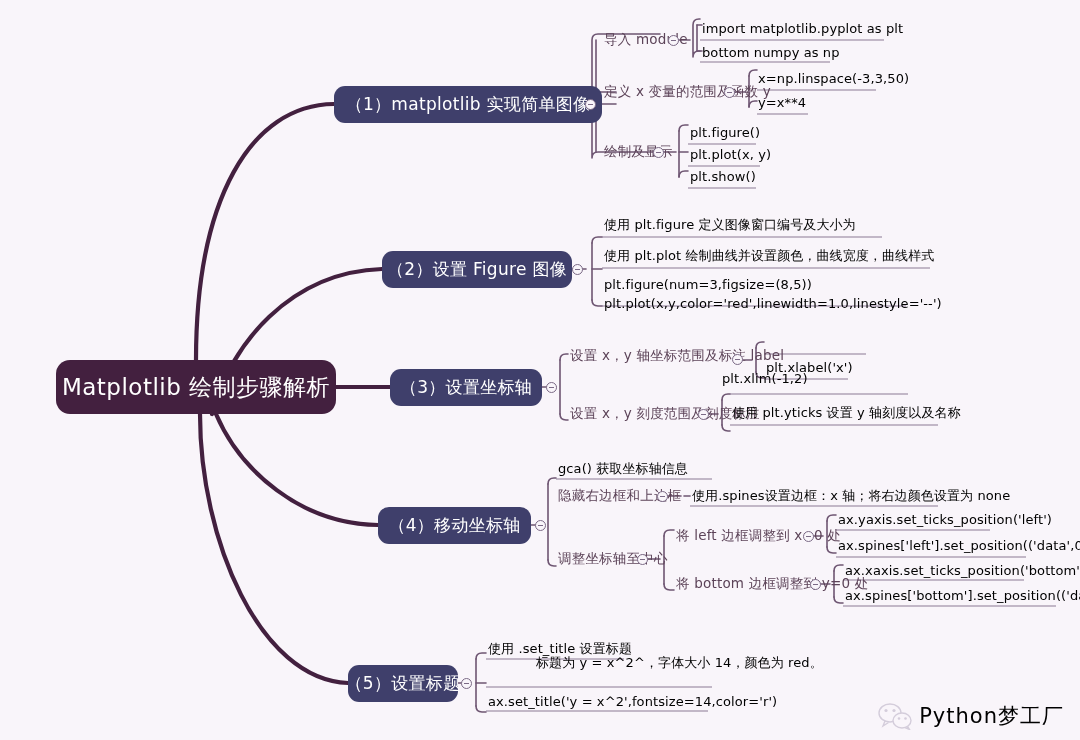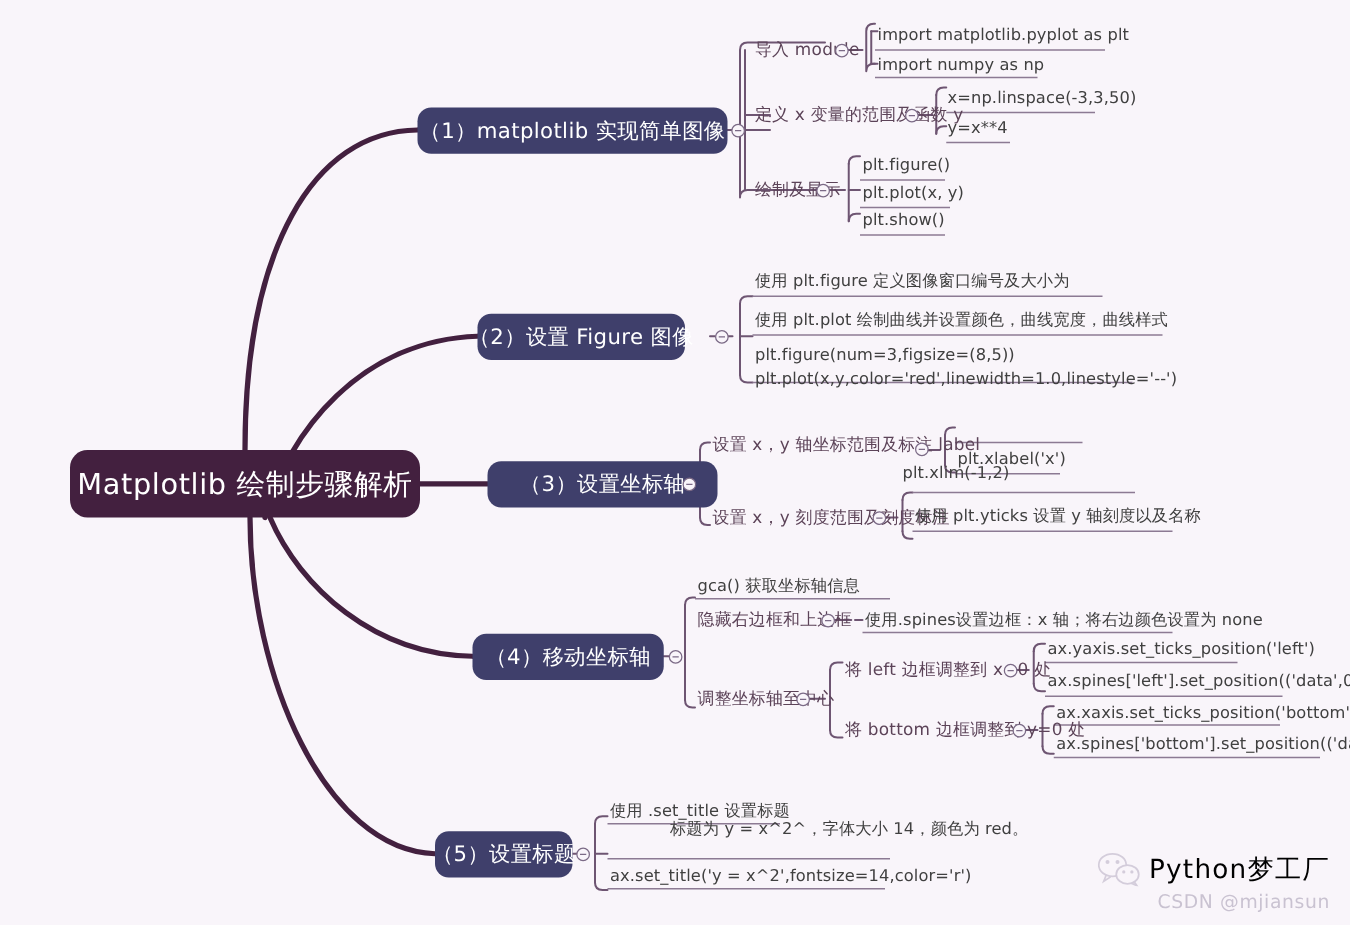--- a/index.html
+++ b/index.html
@@ -68,21 +68,21 @@
     align-items: center;
     color: #5c4358;
     font-size: 13.5px;
     height: 20px;
     letter-spacing: .2px;
   }
 
   .leaf-node {
     display: flex;
     align-items: center;
-    color: #404040;
+    color: #000000;
     font-size: 13px;
     height: 20px;
     letter-spacing: .1px;
   }
 
   .leaf-node.multiline {
     display: block;
     height: auto;
     line-height: 19px;
     padding-top: 1px;
@@ -246,49 +246,49 @@
       <line x1="843" y1="606" x2="1056" y2="606"></line>
 
       <line x1="486" y1="659" x2="624" y2="659"></line>
       <line x1="486" y1="687" x2="712" y2="687"></line>
       <line x1="486" y1="711" x2="708" y2="711"></line>
     </g>
   </svg>
 
   <div class="node root-node" style="left:56px; top:360px; width:280px;text-align:right;">Matplotlib 绘制步骤解析</div>
 
-  <div class="node branch-node" style="left:334px; top:86px; width:248px;">（1）matplotlib 实现简单图像</div>
+  <div class="node branch-node" style="left:334px; top:86px; width:268px;">（1）matplotlib 实现简单图像</div>
   <span class="toggle" style="left:585px; top:99px;"></span>
 
   <div class="node topic-node" style="left:604px; top:30px;">导入 module</div>
   <span class="toggle" style="left:668px; top:35px;"></span>
   <div class="node leaf-node" style="left:702px; top:18px;">import matplotlib.pyplot as plt</div>
-  <div class="node leaf-node" style="left:702px; top:42px;">import numpy as np</div>
+  <div class="node leaf-node" style="left:702px; top:42px;">bottom numpy as np</div>
 
   <div class="node topic-node" style="left:604px; top:82px;">定义 x 变量的范围及函数 y</div>
   <span class="toggle" style="left:724px; top:87px;"></span>
   <div class="node leaf-node" style="left:758px; top:68px;">x=np.linspace(-3,3,50)</div>
   <div class="node leaf-node" style="left:758px; top:92px;">y=x**4</div>
 
   <div class="node topic-node" style="left:604px; top:142px;">绘制及显示</div>
   <span class="toggle" style="left:653px; top:147px;"></span>
   <div class="node leaf-node" style="left:690px; top:122px;">plt.figure()</div>
   <div class="node leaf-node" style="left:690px; top:144px;">plt.plot(x, y)</div>
   <div class="node leaf-node" style="left:690px; top:166px;">plt.show()</div>
 
-  <div class="node branch-node" style="left:382px; top:251px; width:166px;">（2）设置 Figure 图像</div>
+  <div class="node branch-node" style="left:382px; top:251px; width:190px;">（2）设置 Figure 图像</div>
   <span class="toggle" style="left:572px; top:264px;"></span>
   <div class="node leaf-node" style="left:604px; top:215px;">使用 plt.figure 定义图像窗口编号及大小为</div>
   <div class="node leaf-node" style="left:604px; top:246px;">使用 plt.plot 绘制曲线并设置颜色，曲线宽度，曲线样式</div>
   <div class="node leaf-node multiline" style="left:604px; top:274px;">
     <div>plt.figure(num=3,figsize=(8,5))</div>
     <div>plt.plot(x,y,color='red',linewidth=1.0,linestyle='--')</div>
   </div>
 
-  <div class="node branch-node" style="left:390px; top:369px; width:184px;">（3）设置坐标轴</div>
+  <div class="node branch-node" style="left:390px; top:369px; width:152px;">（3）设置坐标轴</div>
   <span class="toggle" style="left:546px; top:382px;"></span>
 
   <div class="node topic-node" style="left:570px; top:346px;">设置 x，y 轴坐标范围及标注 label</div>
   <span class="toggle" style="left:732px; top:354px;"></span>
   <div class="node leaf-node" style="left:722px; top:332px;margin-top:36px;">plt.xlim(-1,2)</div>
   <div class="node leaf-node" style="left:766px; top:357px;">plt.xlabel('x')</div>
 
   <div class="node topic-node" style="left:570px; top:404px;">设置 x，y 刻度范围及刻度标注</div>
   <span class="toggle" style="left:698px; top:409px;"></span>
   <div class="node leaf-node" style="left:732px; top:403px;">使用 plt.yticks 设置 y 轴刻度以及名称</div>
@@ -331,16 +331,15 @@
         </g>
         <g fill="#d4cddb">
           <circle cx="8" cy="8.5" r="1.6"></circle>
           <circle cx="16" cy="8.5" r="1.6"></circle>
           <circle cx="21" cy="16.5" r="1.3"></circle>
           <circle cx="27.5" cy="16.5" r="1.3"></circle>
         </g>
       </svg>
       <span>Python梦工厂</span>
     </div>
-    <div class="wm-bottom">CSDN @mjiansun</div>
   </div>
 
 </div>
 
 </body></html>

